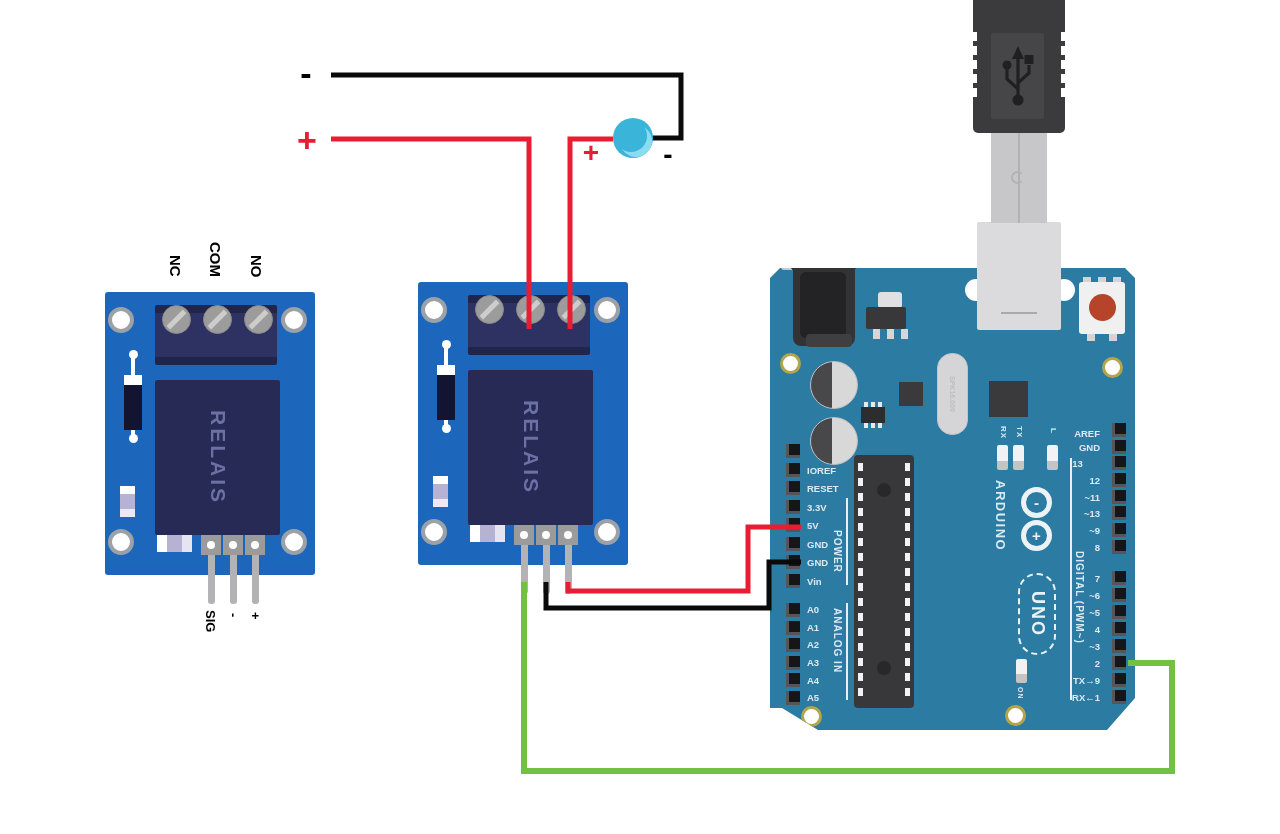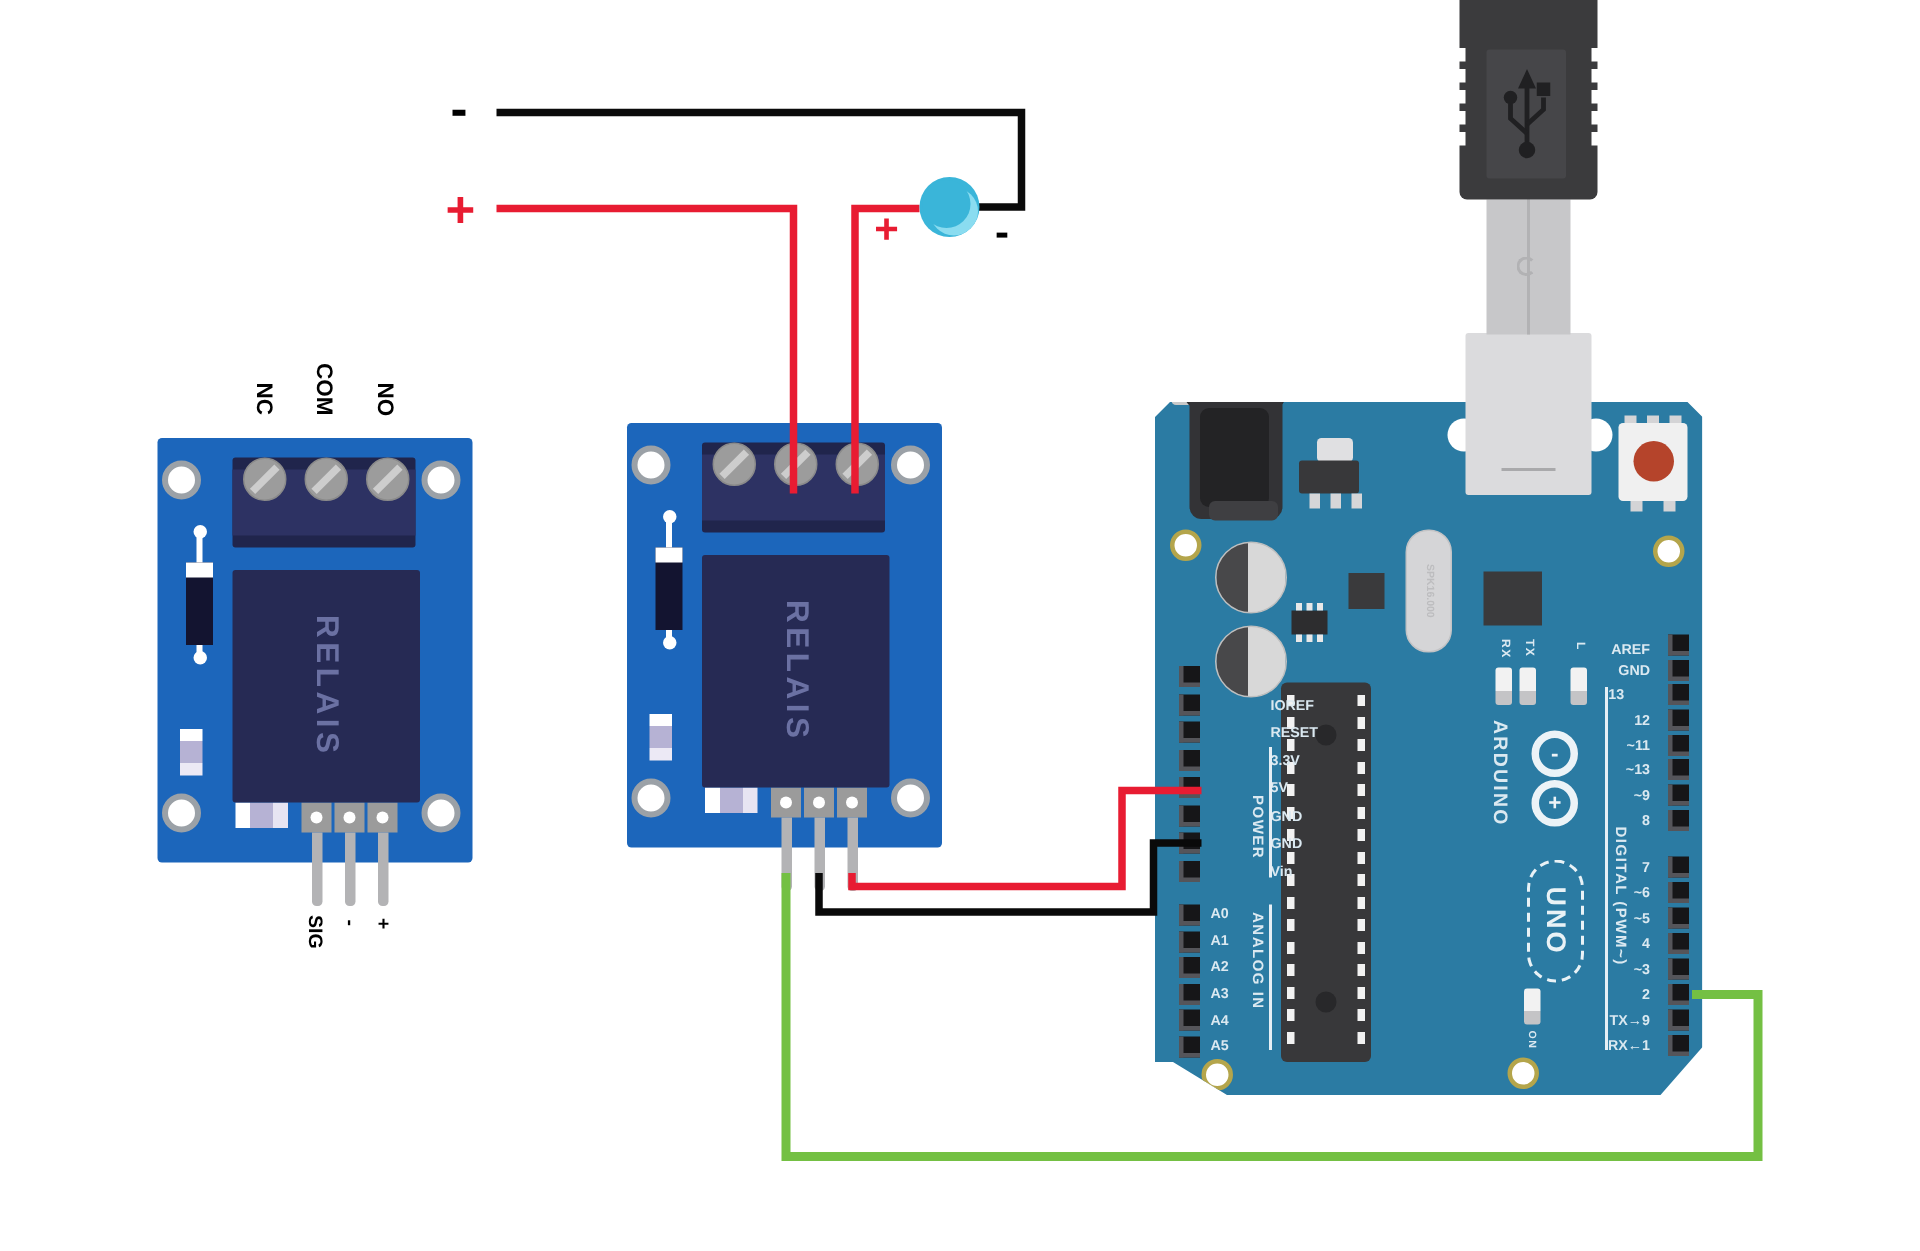--- a/index.html
+++ b/index.html
@@ -231,21 +231,21 @@
     <div class="apin"></div>
         <div class="apin"></div>
         <div class="apin"></div>
         <div class="apin"></div>
         <div class="apin"></div>
         <div class="apin"></div>
         <div class="apin"></div>
         <div class="apin"></div>
       </div>
 
-    <div class="labels" style="left:37px;top:193px;margin-left:40px;--rh:18.5px;">
+    <div class="labels" style="left:37px;top:193px;--rh:18.5px;">
 
     <div class="row" style="height:18.5px;">
           <span>IOREF</span>
         </div>
         <div class="row" style="height:18.5px;text-align:center;">
           <span>RESET</span>
         </div>
         <div class="row" style="height:18.5px;">
           <span>3.3V</span>
         </div>

